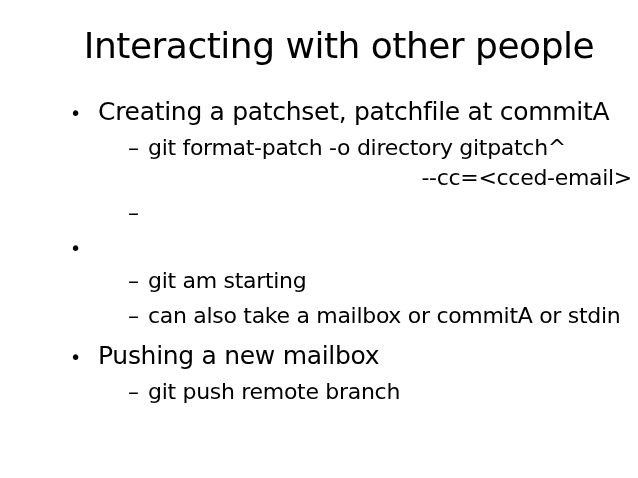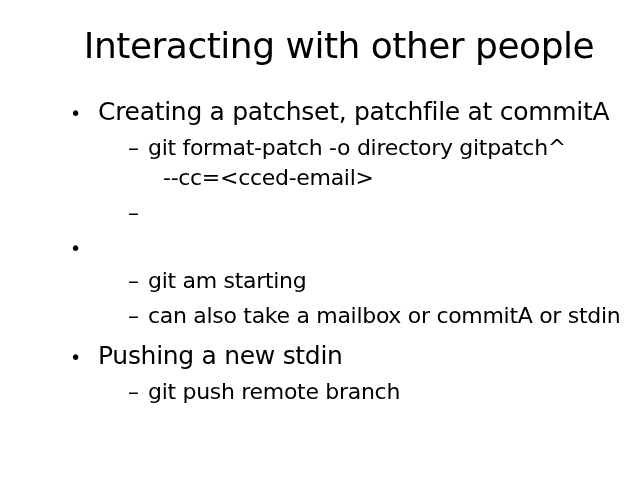--- a/index.html
+++ b/index.html
@@ -54,20 +54,21 @@
     letter-spacing: -0.3px;
     white-space: nowrap;
   }
   .l2 .marker {
     flex: 0 0 20px;
     font-size: 22px;
   }
   .l2.cont {
     margin-left: 93px;
     margin-top: 0;
+    justify-content: flex-end;
   }
 </style>
 </head>
 <body>
 
 <div class="slide">
 
   <h1 class="title">Interacting with other people</h1>
 
   <div class="body">
@@ -94,21 +95,21 @@
       <span class="marker">–</span>
       <span>git am starting</span>
     </div>
     <div class="l2">
       <span class="marker">–</span>
       <span>can also take a mailbox or commitA or stdin</span>
     </div>
 
     <div class="l1">
       <span class="marker">•</span>
-      <span>Pushing a new stdin</span>
+      <span>Pushing a new mailbox</span>
     </div>
     <div class="l2">
       <span class="marker">–</span>
       <span>git push remote branch</span>
     </div>
 
   </div>
 </div>
 
 </body></html>

